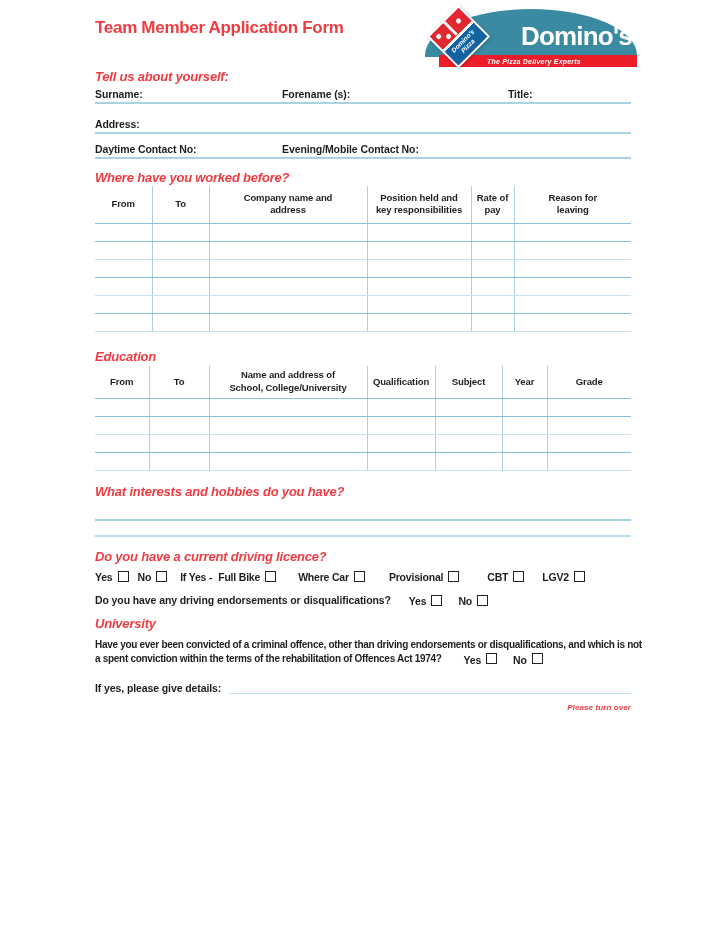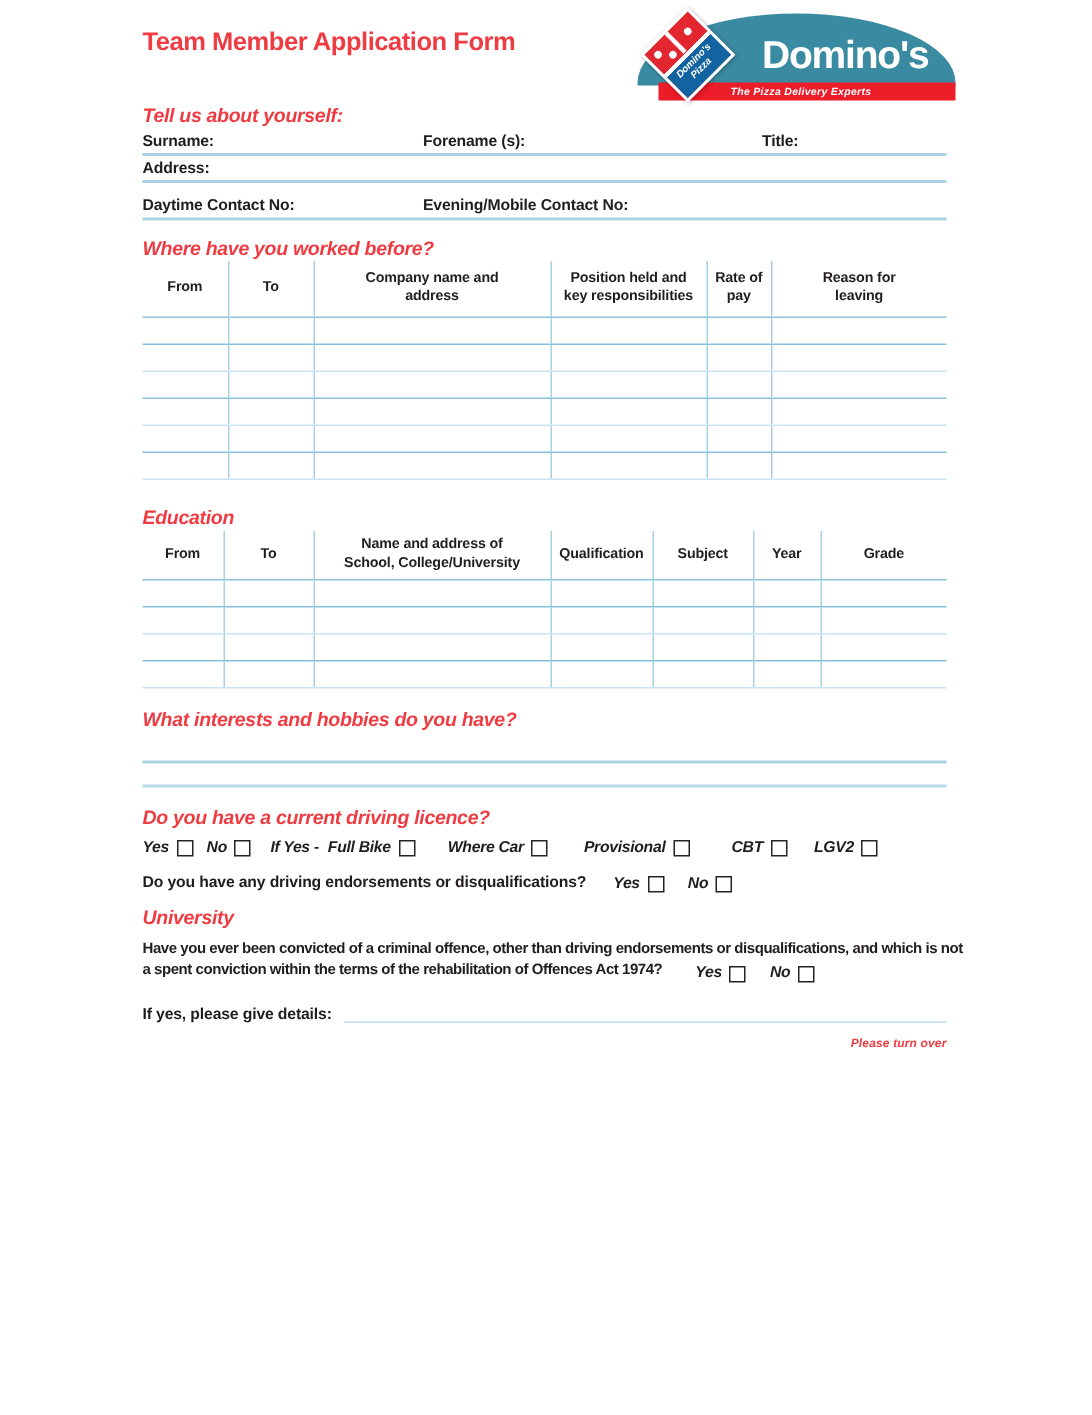--- a/index.html
+++ b/index.html
@@ -25,21 +25,21 @@
   }
   .band {
     position:absolute; left:14px; right:0; bottom:0; height:12px;
     background:#ed1c29; display:flex; align-items:center;
   }
   .band .tagline {
     color:#fff; font-size:7px; font-style:italic; font-weight:bold;
     margin-left:48px; white-space:nowrap; letter-spacing:0.2px;
   }
   .brand {
-    position:absolute; right:18px; top:14px; color:#ffffff;
+    position:absolute; right:5px; top:14px; color:#ffffff;
     font-size:26px; font-weight:bold; letter-spacing:-0.8px; line-height:1;
   }
   .diamond {
     position:absolute; left:11px; top:5px; width:45px; height:45px;
     transform:rotate(-45deg);
     background:linear-gradient(180deg,#e32731 0 45%,#ffffff 45% 52%,#1263a0 52% 100%);
     border:2px solid #ffffff;
     box-shadow:0 1px 3px rgba(0,0,0,0.3);
   }
   .diamond .vline { position:absolute; left:47%; top:0; width:7%; height:45%; background:#fff; }
@@ -64,21 +64,21 @@
   .sec.work  { margin-top:11px; }
   .sec.edu   { margin-top:17px; }
   .sec.ints  { margin-top:13px; }
   .sec.drv   { margin-top:12px; }
   .sec.conv  { margin-top:10px; }
 
   
   .lbl { font-size:10.5px; font-weight:bold; letter-spacing:-0.1px; }
   .frow { position:relative; border-bottom:2px solid #a9d3e5; }
   .frow1 { margin-top:4px; height:16px; }
-  .frow2 { height:18px;text-decoration:underline; }
+  .frow2 { height:30px;text-decoration:underline; }
   .frow3 { height:25px; }
   .frow .lbl { position:absolute; bottom:2px; left:0; white-space:nowrap;text-align:center; }
   .frow .l2 { left:187px; }
   .frow .l3 { left:413px; }
 
   
   table { border-collapse:collapse; table-layout:fixed; width:536px; margin-top:1px; }
   #education-table { margin-top:2px; }
   th {
     font-size:9.5px; font-weight:bold; text-align:center; vertical-align:middle;
@@ -91,21 +91,21 @@
   td { height:18px; border-bottom:1px solid #c9e4f1; }
   tbody tr:nth-child(odd) td { border-bottom-color:#88c0db; }
 
   
   .iline { width:536px; }
   .i1 { height:22px; border-bottom:2px solid #a9d3e5; }
   .i2 { height:16px; border-bottom:2px solid #b9dcec; }
 
   
   .opt-row { display:flex; align-items:center; margin-top:6px; height:13px; }
-  .opt { display:inline-flex; align-items:flex-end;font-style:italic; }
+  .opt { display:inline-flex; align-items:flex-start; }
   .opt-label { font-size:10.5px; font-weight:bold; letter-spacing:-0.2px; white-space:nowrap; }
   .cb { width:11px; height:11px; border:1.5px solid #262223; margin-left:5px; flex:none; background:#fff; }
   #driving-options .opt:nth-child(2) { margin-left:9px; }
   #driving-options .opt:nth-child(3) { margin-left:13px; }
   #driving-options .opt:nth-child(4) { margin-left:6px; }
   #driving-options .opt:nth-child(5) { margin-left:22px; }
   #driving-options .opt:nth-child(6) { margin-left:24px; }
   #driving-options .opt:nth-child(7) { margin-left:28px; }
   #driving-options .opt:nth-child(8) { margin-left:18px; }
   .opt-row.endorse { margin-top:10px; }

